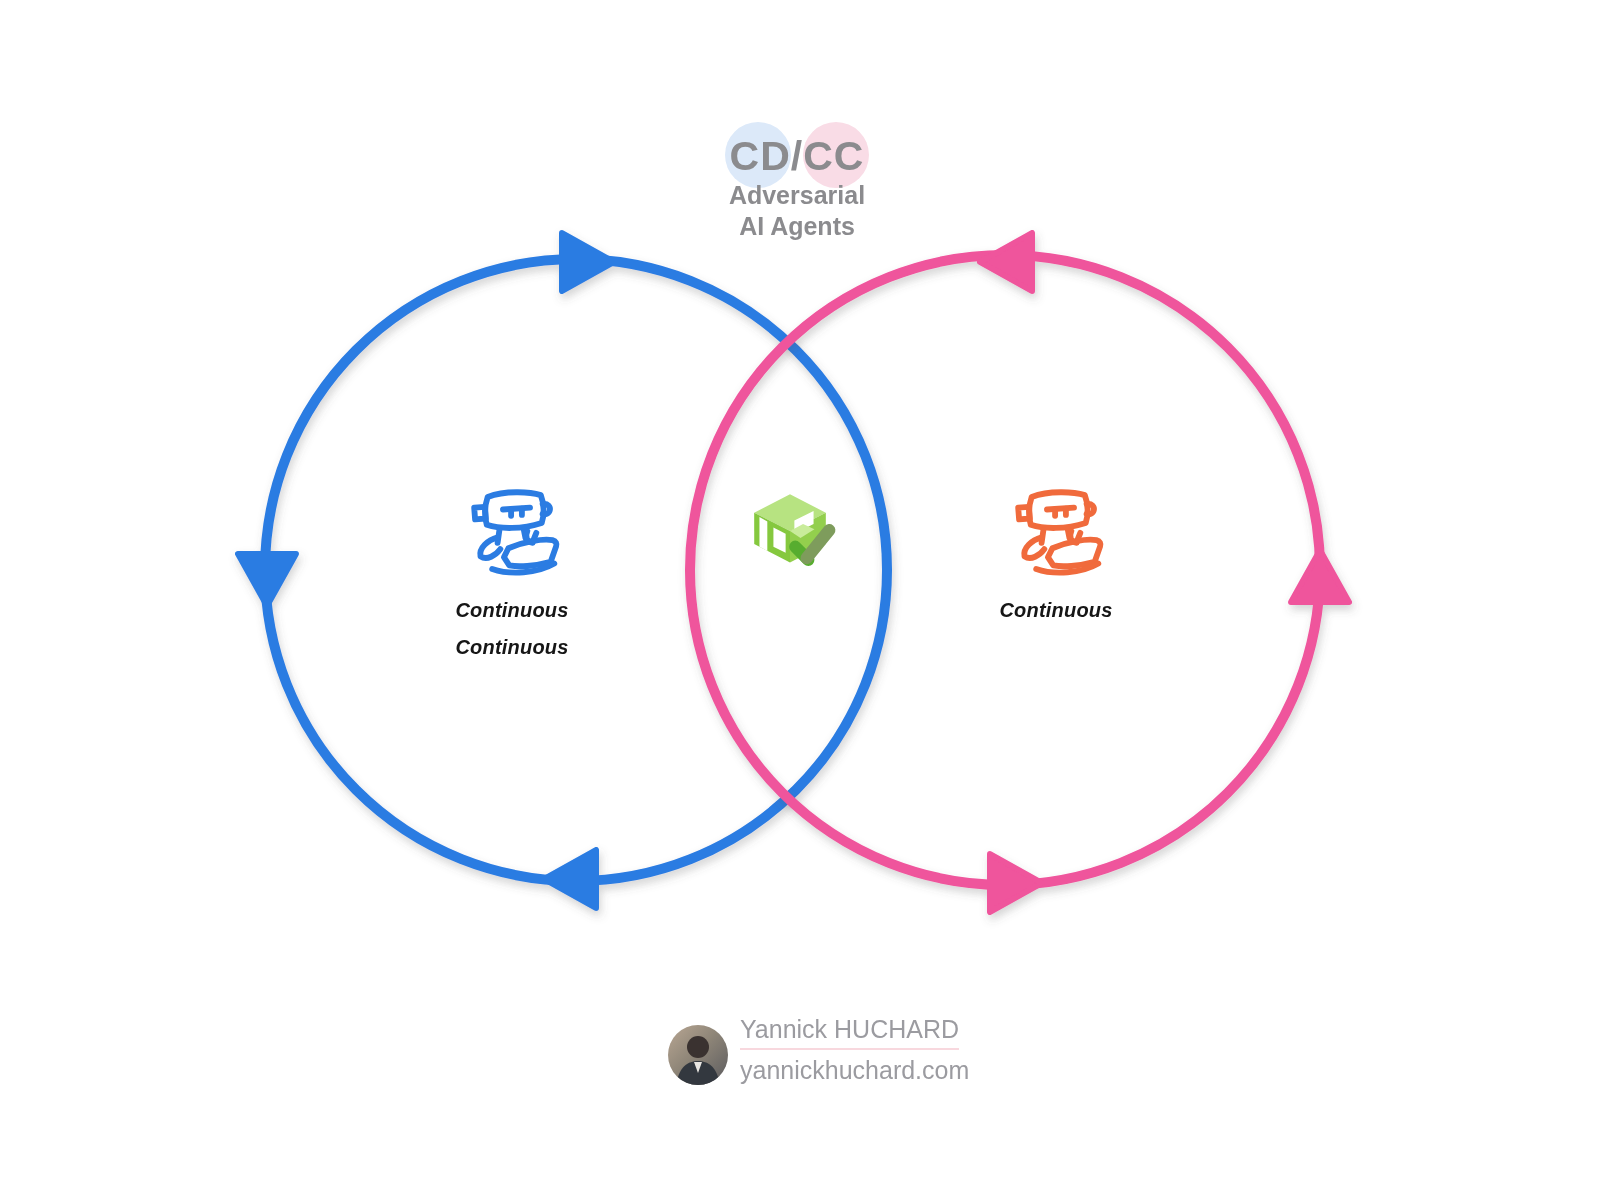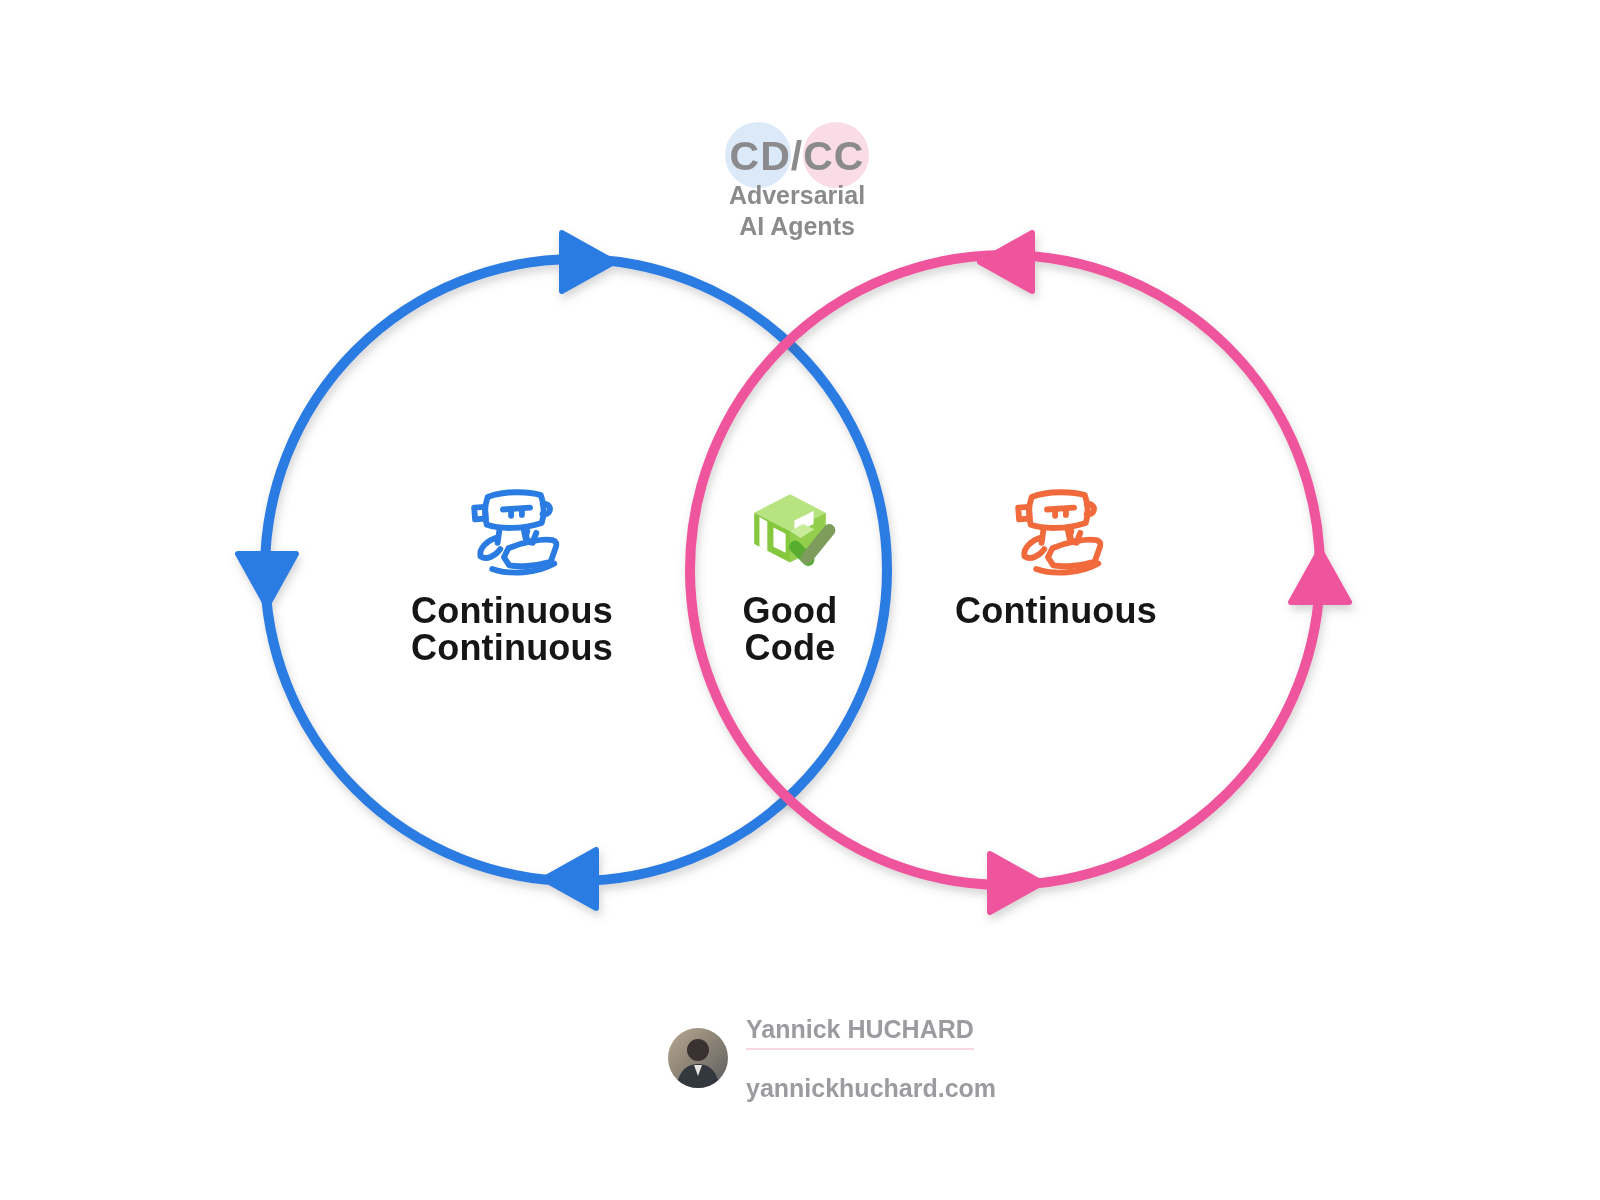--- a/index.html
+++ b/index.html
@@ -28,44 +28,44 @@
   }
   .logo-sub{
     position:relative;z-index:1;
     font-size:25px;line-height:31px;font-weight:700;color:var(--gray_text);
   }
 
   
   .node{text-align:center;}
   .node .icon{display:block;margin:0 auto 6px auto;}
   .node .label{
-    font-size:36px;line-height:37px;font-weight:700;
-    color:var(--label_black);letter-spacing:.2px;
+    font-size:20px;line-height:37px;font-weight:700;
+    color:var(--label_black);letter-spacing:.2px;font-style:italic;
   }
   .node-left{left:362px;top:478px;width:300px;}
   .node-center{left:700px;top:490px;width:180px;}
   .node-right{left:906px;top:478px;width:300px;}
   .robot-blue{color:var(--blue);}
   .robot-orange{color:var(--orange);}
 
   
-  .footer{left:668px;top:1012px;display:flex;align-items:center;gap:18px;font-weight:bold;}
+  .footer{left:668px;top:1012px;display:flex;align-items:flex-end;gap:12px;}
   .avatar{
     width:60px;height:60px;border-radius:50%;overflow:hidden;flex:0 0 auto;
     background:linear-gradient(135deg,#b9a794 0%,#8f8678 45%,#5a5a5e 100%);
     position:relative;
   }
   .avatar svg{position:absolute;left:0;top:0;}
   .footer-text{padding-top:3px;}
   .footer-name{
     display:inline-block;
     font-size:25px;color:var(--footer_gray);
     padding-bottom:4px;border-bottom:2px solid var(--underline_pink);
   }
-  .footer-site{font-size:25px;color:var(--footer_gray);margin-top:24px;}
+  .footer-site{font-size:25px;color:var(--footer_gray);margin-top:6px;}
 </style>
 </head>
 <body>
 
 <svg width="0" height="0" style="position:absolute" aria-hidden="true">
   <defs>
     <symbol id="robot" viewBox="0 0 120 120">
       <g fill="none" stroke="currentColor" stroke-width="6.5" stroke-linecap="round" stroke-linejoin="round">
         <path d="M33 21 C52 14 79 15 92 19 C96 29 96 42 93 50 C71 57 47 57 32 52 C29 42 30 30 33 21 Z"></path>
         <path d="M18 33 L30 32 L31 45 L19 46 Z"></path>
@@ -133,24 +133,20 @@
   <div class="label">
     <div>Continuous</div>
     <div>Continuous</div>
   </div>
 </div>
 
 <div class="abs node node-center">
   <svg class="icon" width="96" height="96">
       <use href="#package-check"></use>
     </svg>
-  <div class="label">
-    <div>Good</div>
-    <div>Code</div>
-  </div>
 </div>
 
 <div class="abs node node-right">
   <svg class="icon robot-orange" width="108" height="108">
       <use href="#robot"></use>
     </svg>
   <div class="label">
     <div>Continuous</div>
   </div>
 </div>

